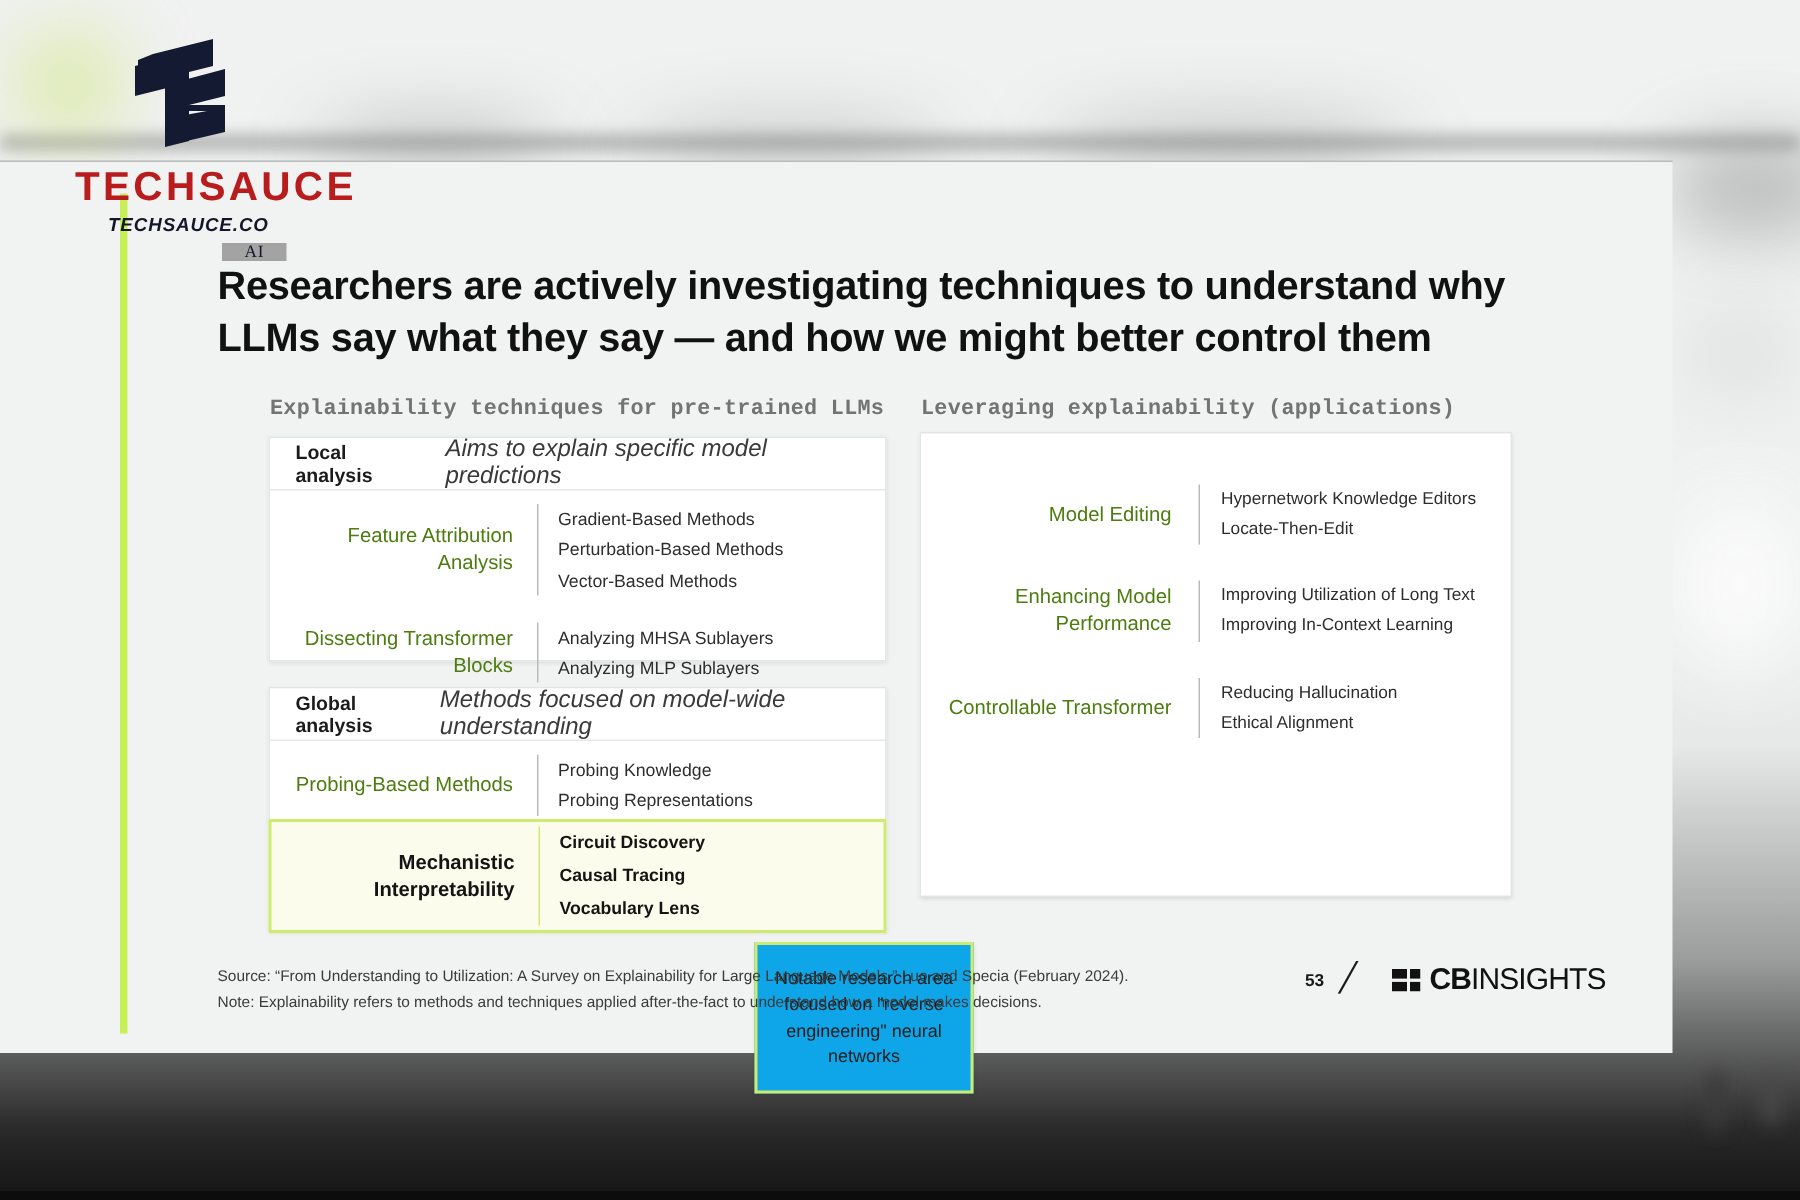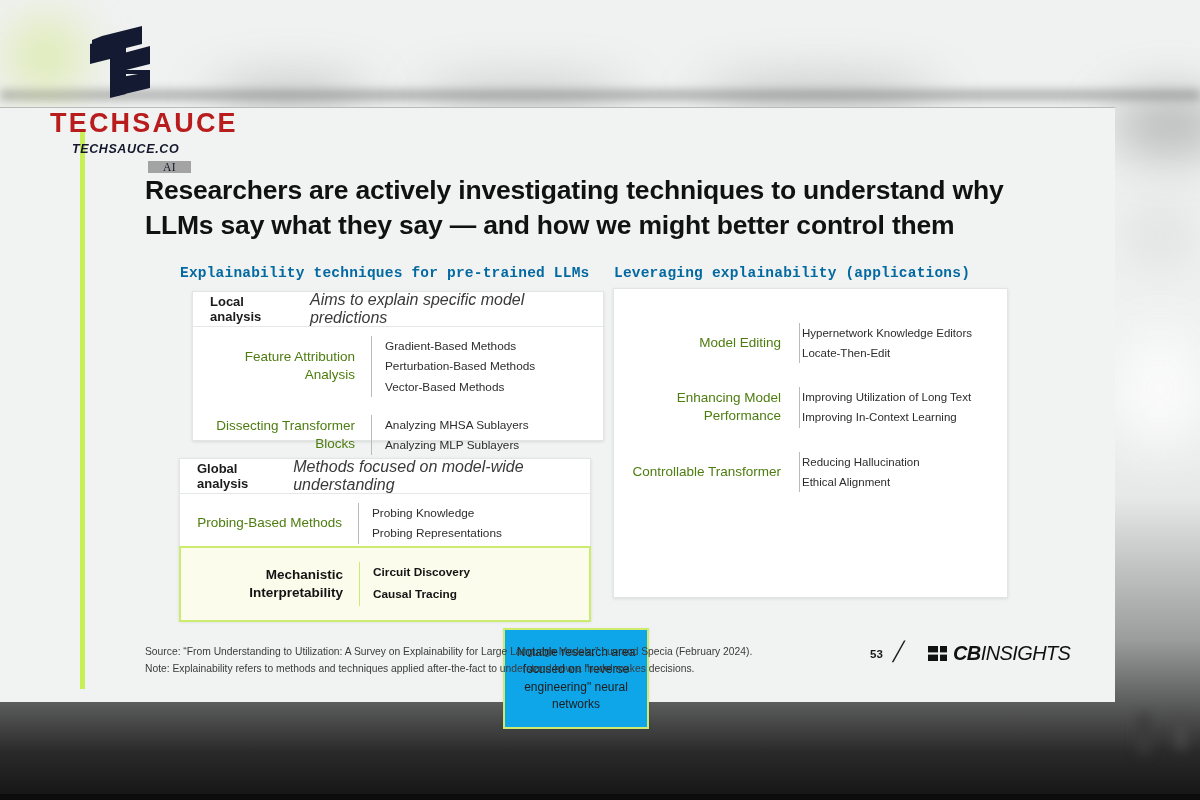--- a/index.html
+++ b/index.html
@@ -90,31 +90,31 @@
 
   .title {
     position: absolute; left: 145px; top: 65px; width: 880px;
     font-weight: 700; font-size: 26.5px; line-height: 1.33;
     color: #111111; letter-spacing: -0.2px;
   }
 
   .col-head {
     position: absolute;
     font-family: "Liberation Mono", "DejaVu Sans Mono", monospace;
-    font-weight: 700; font-size: 14.5px; color: #0369a1; letter-spacing: .2px; text-align: center;
+    font-weight: 700; font-size: 14.5px; color: #737373; letter-spacing: .2px; text-align: center;
   }
   .col-head.left  { left: 180px; top: 157px; }
   .col-head.right { left: 614px; top: 157px; }
 
   .card {
     position: absolute; background: #ffffff;
     border: 1px solid #e3e4e4;
     box-shadow: 0 1px 3px rgba(0,0,0,.10);
   }
-  #card-localbody { left: 192px; top: 183px; width: 412px; height: 150px; }
+  #card-localbody { left: 179px; top: 183px; width: 412px; height: 150px; }
   #card-global { left: 179px; top: 350px; width: 412px; height: 163px; }
   #card-right  { left: 613px; top: 180px; width: 395px; height: 310px; }
 
   .card-head {
     height: 35px; display: flex; align-items: center;
     padding-left: 17px; border-bottom: 1px solid #e6e7e7;
     background: #fff;
   }
   .card-head .ch-title { font-weight: 700; font-size: 13px; color: #1b1b1b; }
   .card-head .ch-sub { font-style: italic; font-size: 16px; color: #3a3a3a; margin-left: 12px; }
@@ -139,21 +139,21 @@
     background: #fbfcec; border: 2px solid #cdeb6e;
     display: flex; align-items: center;
   }
   .row-hl .row-label { font-weight: 700; color: #141414; font-size: 13.5px; width: 178px; }
   .row-hl .row-items { border-left: 1px solid #cdeb6e; }
   .row-hl .row-items div { font-weight: 700; font-size: 11.8px; color: #141414; line-height: 1.85; }
 
   
   #card-right .row { padding: 12px 0; }
   #card-right .row-label { width: 185px; padding-right: 18px; font-size: 13.5px; }
-  #card-right .row-items { padding-left: 2px; }
+  #card-right .row-items { padding-left: 14px; }
   #card-right .row-items div { font-size: 11.5px; line-height: 1.75; }
 
   
   .callout {
     position: absolute; left: 503px; top: 520px; width: 146px; height: 101px;
     background: #0ea5e9; border: 2px solid #cdeb6e;
     display: flex; align-items: center; justify-content: center;
     text-align: center; padding: 8px 10px;
     font-size: 12px; color: #1c1c1c; line-height: 1.42;
     box-shadow: 0 1px 3px rgba(0,0,0,.09);
@@ -167,21 +167,21 @@
   .slide-num {
     position: absolute; left: 870px; top: 540px;
     font-size: 11.5px; font-weight: 700; color: #1a1a1a;
   }
   .slide-slash {
     position: absolute; left: 893px; top: 532px;
     font-size: 19px; color: #1a1a1a; transform: rotate(2deg);
   }
   .cbi {
     position: absolute; left: 928px; top: 534px;
-    display: flex; align-items: center; gap: 6px; font-style: italic;
+    display: flex; align-items: center; gap: 6px;
   }
   .cbi-mark { width: 19px; height: 15px; }
   .cbi-text { font-weight: 700; font-size: 20px; letter-spacing: -.6px; color: #111; }
   .cbi-text .light { font-weight: 400; }
 </style>
 </head>
 <body>
 
 <div id="stage">
 
@@ -246,20 +246,21 @@
             <div>Probing Representations</div>
           </div>
         </div>
       </div>
 
       <div class="row-hl">
         <div class="row-label">Mechanistic Interpretability</div>
         <div class="row-items">
           <div>Circuit Discovery</div>
           <div>Causal Tracing</div>
+          <div>Vocabulary Lens</div>
         </div>
       </div>
 
       <div class="callout">Notable research area focused on "reverse engineering" neural networks</div>
 
       <div class="card" id="card-right">
         <div style="height:22px"></div>
         <div class="row">
           <div class="row-label">Model Editing</div>
           <div class="row-items">

